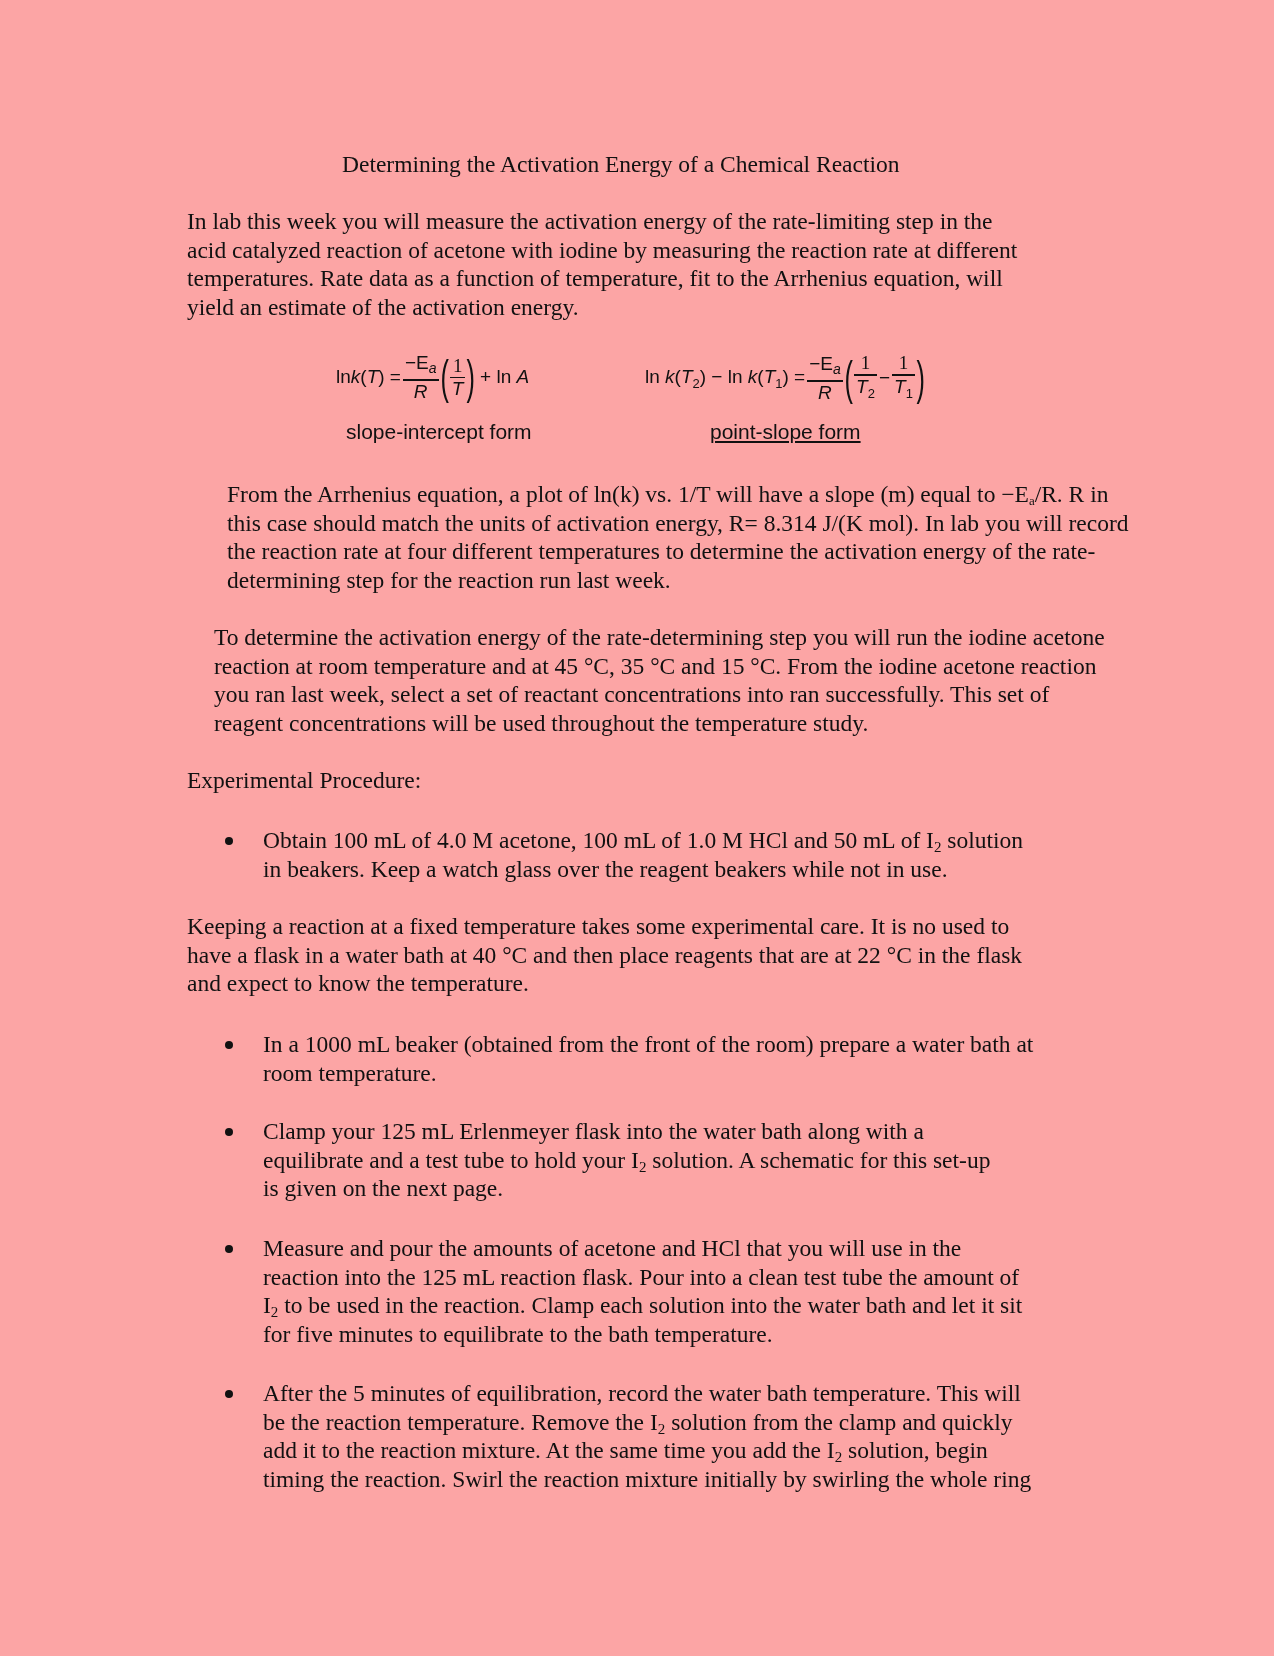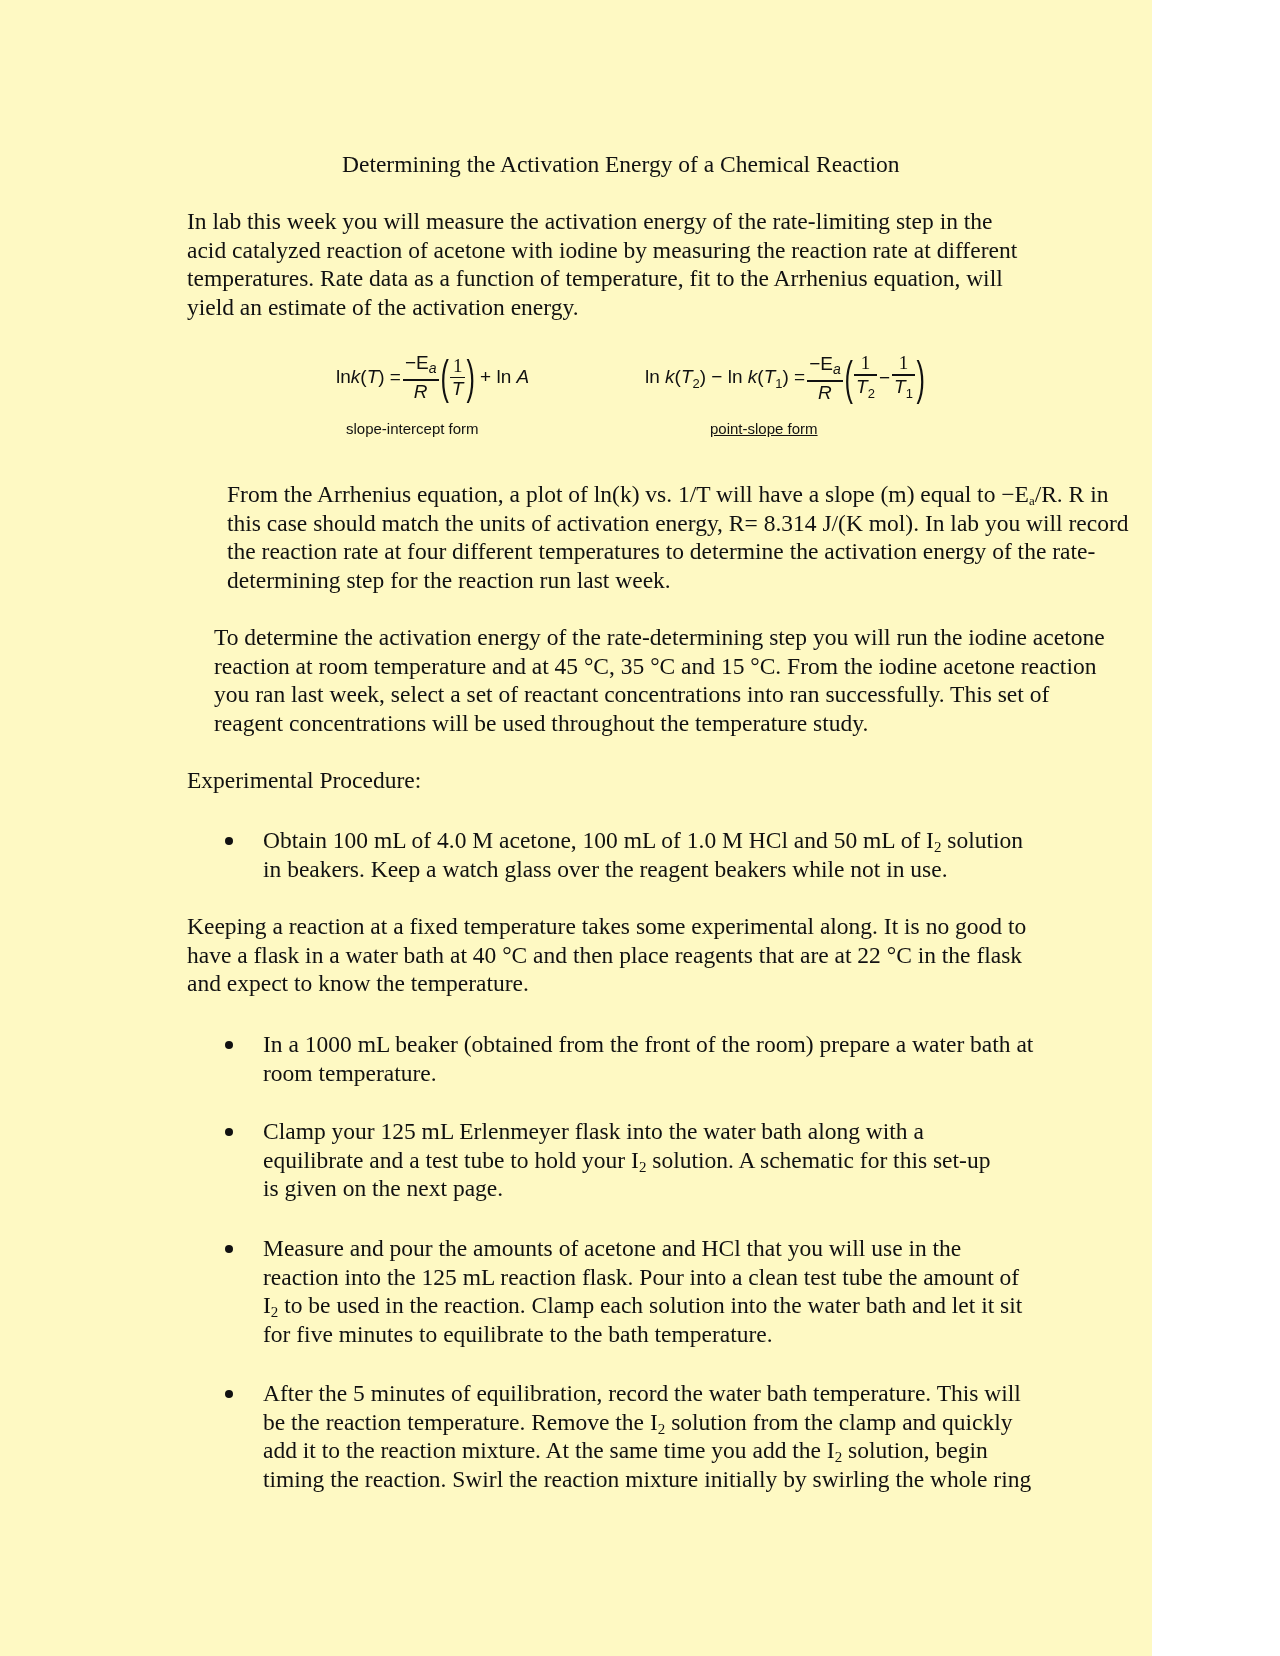--- a/index.html
+++ b/index.html
@@ -1,38 +1,38 @@
 <!DOCTYPE html>
 <html><head>
 <meta charset="utf-8">
 <style>
   html, body { margin: 0; padding: 0; background: #ffffff; }
   body { width: 1280px; height: 1656px; position: relative; overflow: hidden;
          font-family: "Liberation Serif", "DejaVu Serif", serif; color: #111; }
-  .page { position: absolute; left: 0; top: 0; width: 1152px; height: 1656px; background: #fef9c3; }
+  .page { position: absolute; left: 0; top: 0; width: 1274px; height: 1656px; background: #fca5a5; }
   .title { position: absolute; left: 342px; top: 150px; font-size: 23.5px; line-height: 28px; white-space: nowrap; }
   .para { position: absolute; left: 187px; }
   .para .l { display: block; white-space: nowrap; font-size: 23.5px; line-height: 28.7px; height: 28.7px; }
   .bullet { position: absolute; left: 187px; }
   .bullet .dot { position: absolute; left: 38px; top: 11px; width: 8px; height: 8px; border-radius: 50%; background: #111; }
   .bullet .txt { position: absolute; left: 76px; top: 0; }
   .bullet .txt .l { display: block; white-space: nowrap; font-size: 23.5px; line-height: 28.7px; height: 28.7px; }
   sub.s { font-size: 15px; vertical-align: -4px; line-height: 0; }
   sub.sa { font-size: 13px; vertical-align: -3px; line-height: 0; }
 
   
   .eq { position: absolute; font-family: "Liberation Sans", "DejaVu Sans", sans-serif; font-size: 19px; color: #111; display: flex; align-items: center; white-space: nowrap; text-align: right; }
   .eq i { font-style: italic; }
   .frac { display: inline-flex; flex-direction: column; align-items: center; margin: 0 2px; }
   .frac .num, .frac .den { line-height: 22px; padding: 0 2px; }
   .frac .bar { height: 1.6px; background: #111; align-self: stretch; }
   .paren { font-size: 46px; font-weight: 200; line-height: 46px; transform: scaleX(0.55); display: inline-block; margin: 0 -4px; }
   .eq .sub { font-size: 13px; vertical-align: -5px; }
   .eq .suba { font-size: 14px; vertical-align: -4px; font-style: italic; }
-  .eqlabel { position: absolute; font-family: "Liberation Sans", "DejaVu Sans", sans-serif; font-size: 15px; white-space: nowrap; }
+  .eqlabel { position: absolute; font-family: "Liberation Sans", "DejaVu Sans", sans-serif; font-size: 21px; white-space: nowrap; }
   .num1 { font-family: "Liberation Serif", serif; font-style: normal; }
 </style>
 </head>
 <body>
 
 <div class="page">
 
   <div class="title">Determining the Activation Energy of a Chemical Reaction</div>
 
   <div class="para" style="top:207px;">
@@ -103,21 +103,21 @@
 
   <div class="bullet" style="top:826px;">
     <span class="dot"></span>
     <div class="txt">
       <span class="l"><span>Obtain 100 mL of 4.0 M acetone, 100 mL of 1.0 M HCl and 50 mL of I</span><sub class="s">2</sub><span> solution</span></span>
       <span class="l">in beakers.  Keep a watch glass over the reagent beakers while not in use.</span>
     </div>
   </div>
 
   <div class="para" style="top:912px;">
-    <span class="l">Keeping a reaction at a fixed temperature takes some experimental along.  It is no good to</span>
+    <span class="l">Keeping a reaction at a fixed temperature takes some experimental care.  It is no used to</span>
     <span class="l">have a flask in a water bath at 40 °C and then place reagents that are at 22 °C in the flask</span>
     <span class="l">and expect to know the temperature.</span>
   </div>
 
   <div class="bullet" style="top:1030px;">
     <span class="dot"></span>
     <div class="txt">
       <span class="l">In a 1000 mL beaker (obtained from the front of the room) prepare a water bath at</span>
       <span class="l">room temperature.</span>
     </div>

